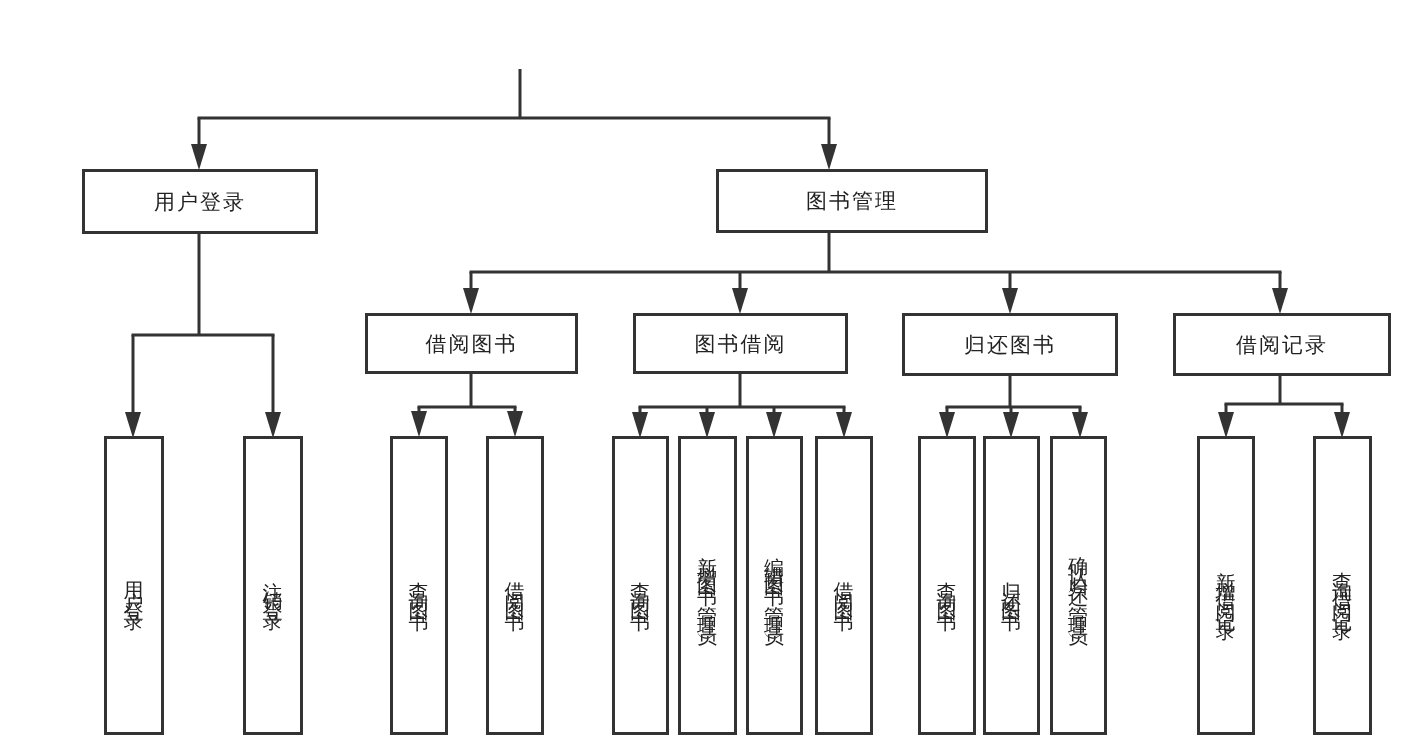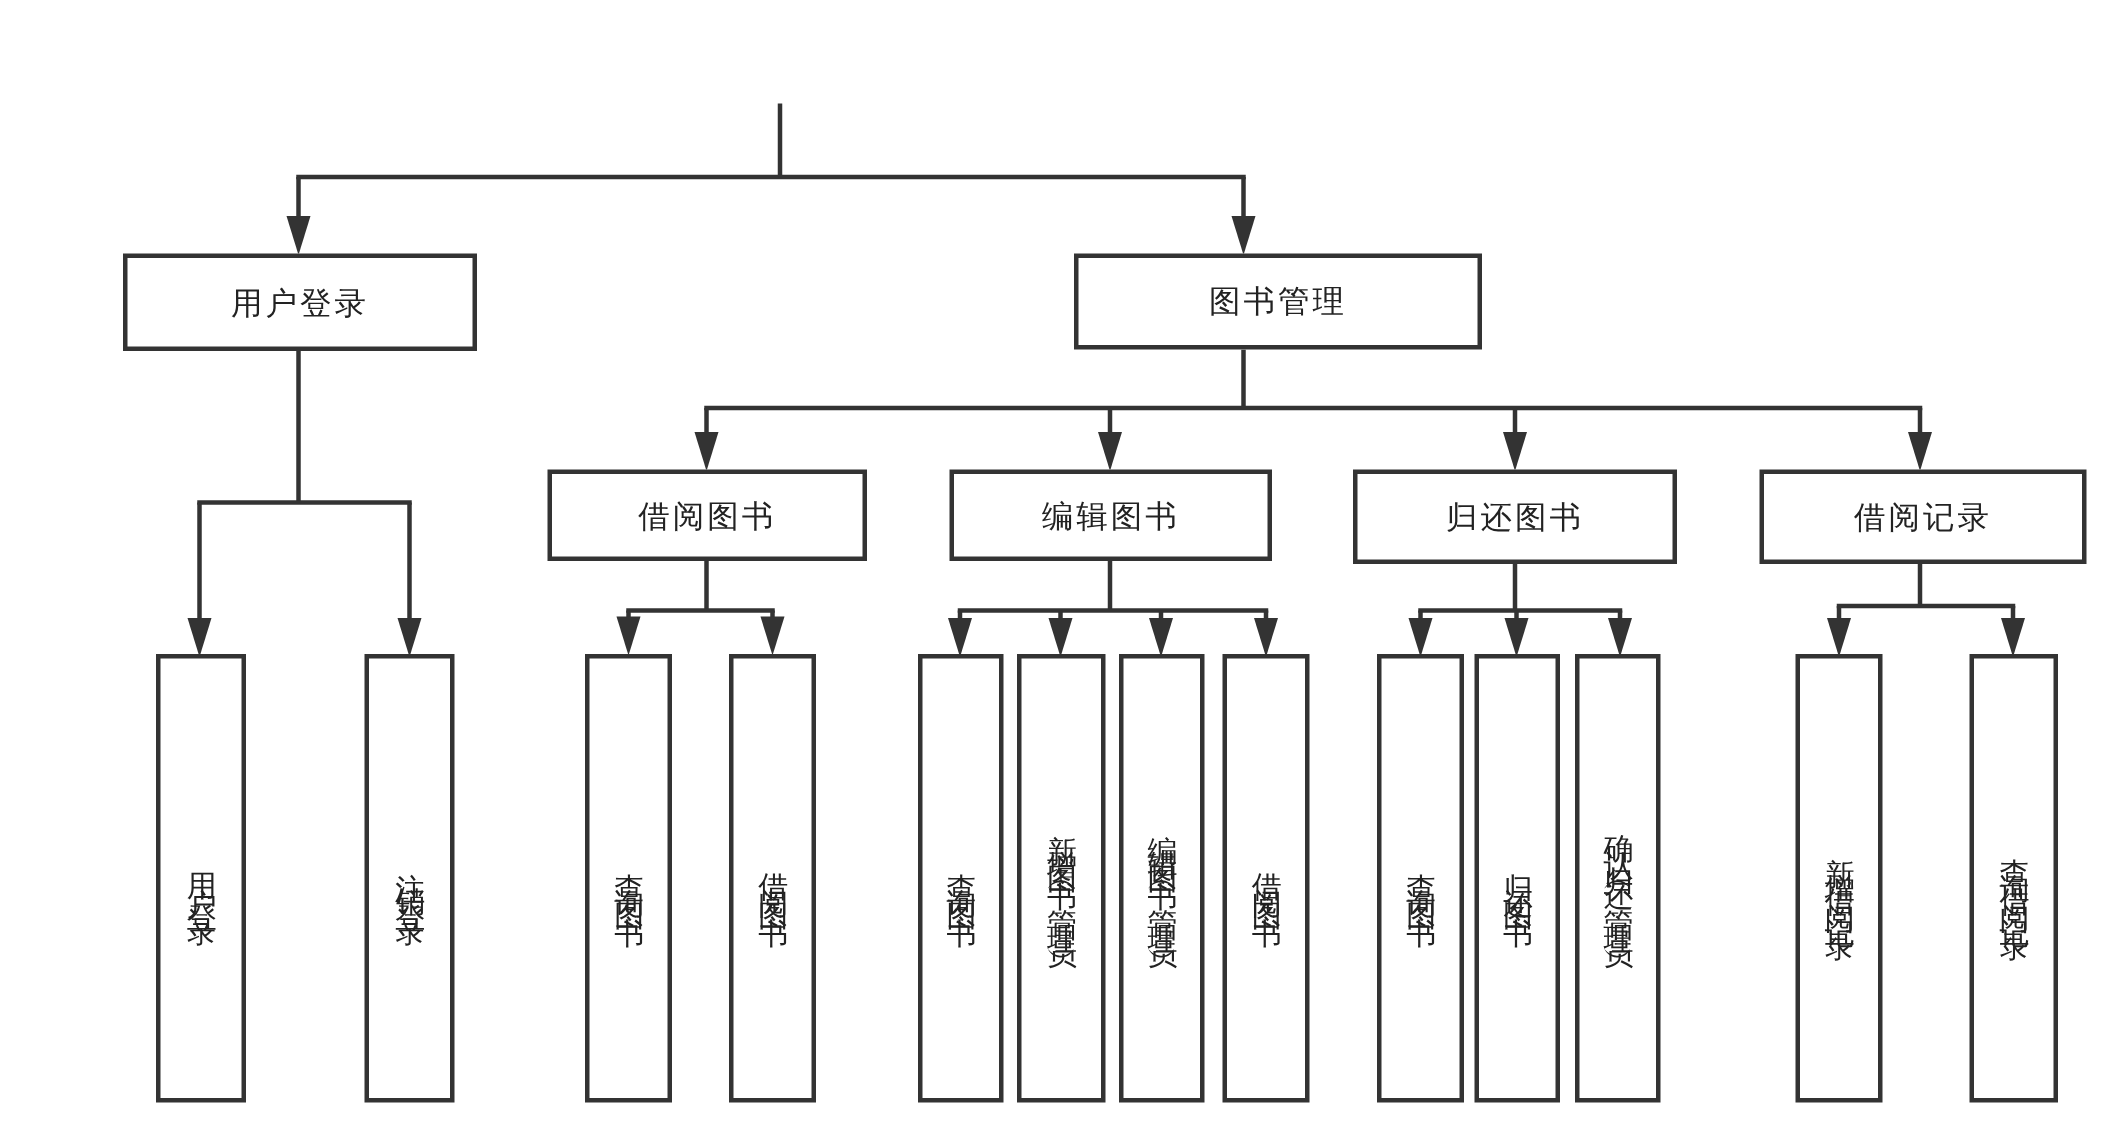--- a/index.html
+++ b/index.html
@@ -97,21 +97,21 @@
       <polygon points="1226,438 1218,412 1234,412" fill="#333333"></polygon>
       <line x1="1342" y1="404" x2="1342" y2="420" stroke="#333333" stroke-width="3"></line>
       <polygon points="1342,438 1334,412 1350,412" fill="#333333"></polygon>
     </svg>
 
 
   <div class="box hbox" style="left:82px;top:169px;width:236px;height:65px">用户登录</div>
   <div class="box hbox" style="left:716px;top:169px;width:272px;height:64px">图书管理</div>
 
   <div class="box hbox" style="left:365px;top:313px;width:213px;height:61px">借阅图书</div>
-  <div class="box hbox" style="left:633px;top:313px;width:215px;height:61px">编辑图书</div>
+  <div class="box hbox" style="left:633px;top:313px;width:215px;height:61px">图书借阅</div>
   <div class="box hbox" style="left:902px;top:313px;width:216px;height:63px">归还图书</div>
   <div class="box hbox" style="left:1173px;top:313px;width:218px;height:63px">借阅记录</div>
 
   <div class="box leaf" style="left:104px;top:436px;width:60px;height:299px">用户登录</div>
   <div class="box leaf" style="left:243px;top:436px;width:60px;height:299px">注销登录</div>
   <div class="box leaf" style="left:390px;top:436px;width:58px;height:299px">查询图书</div>
   <div class="box leaf" style="left:486px;top:436px;width:58px;height:299px">借阅图书</div>
   <div class="box leaf" style="left:612px;top:436px;width:57px;height:299px">查询图书</div>
   <div class="box leaf" style="left:678px;top:436px;width:59px;height:299px">新增图书（管理员）</div>
   <div class="box leaf" style="left:746px;top:436px;width:57px;height:299px">编辑图书（管理员）</div>

